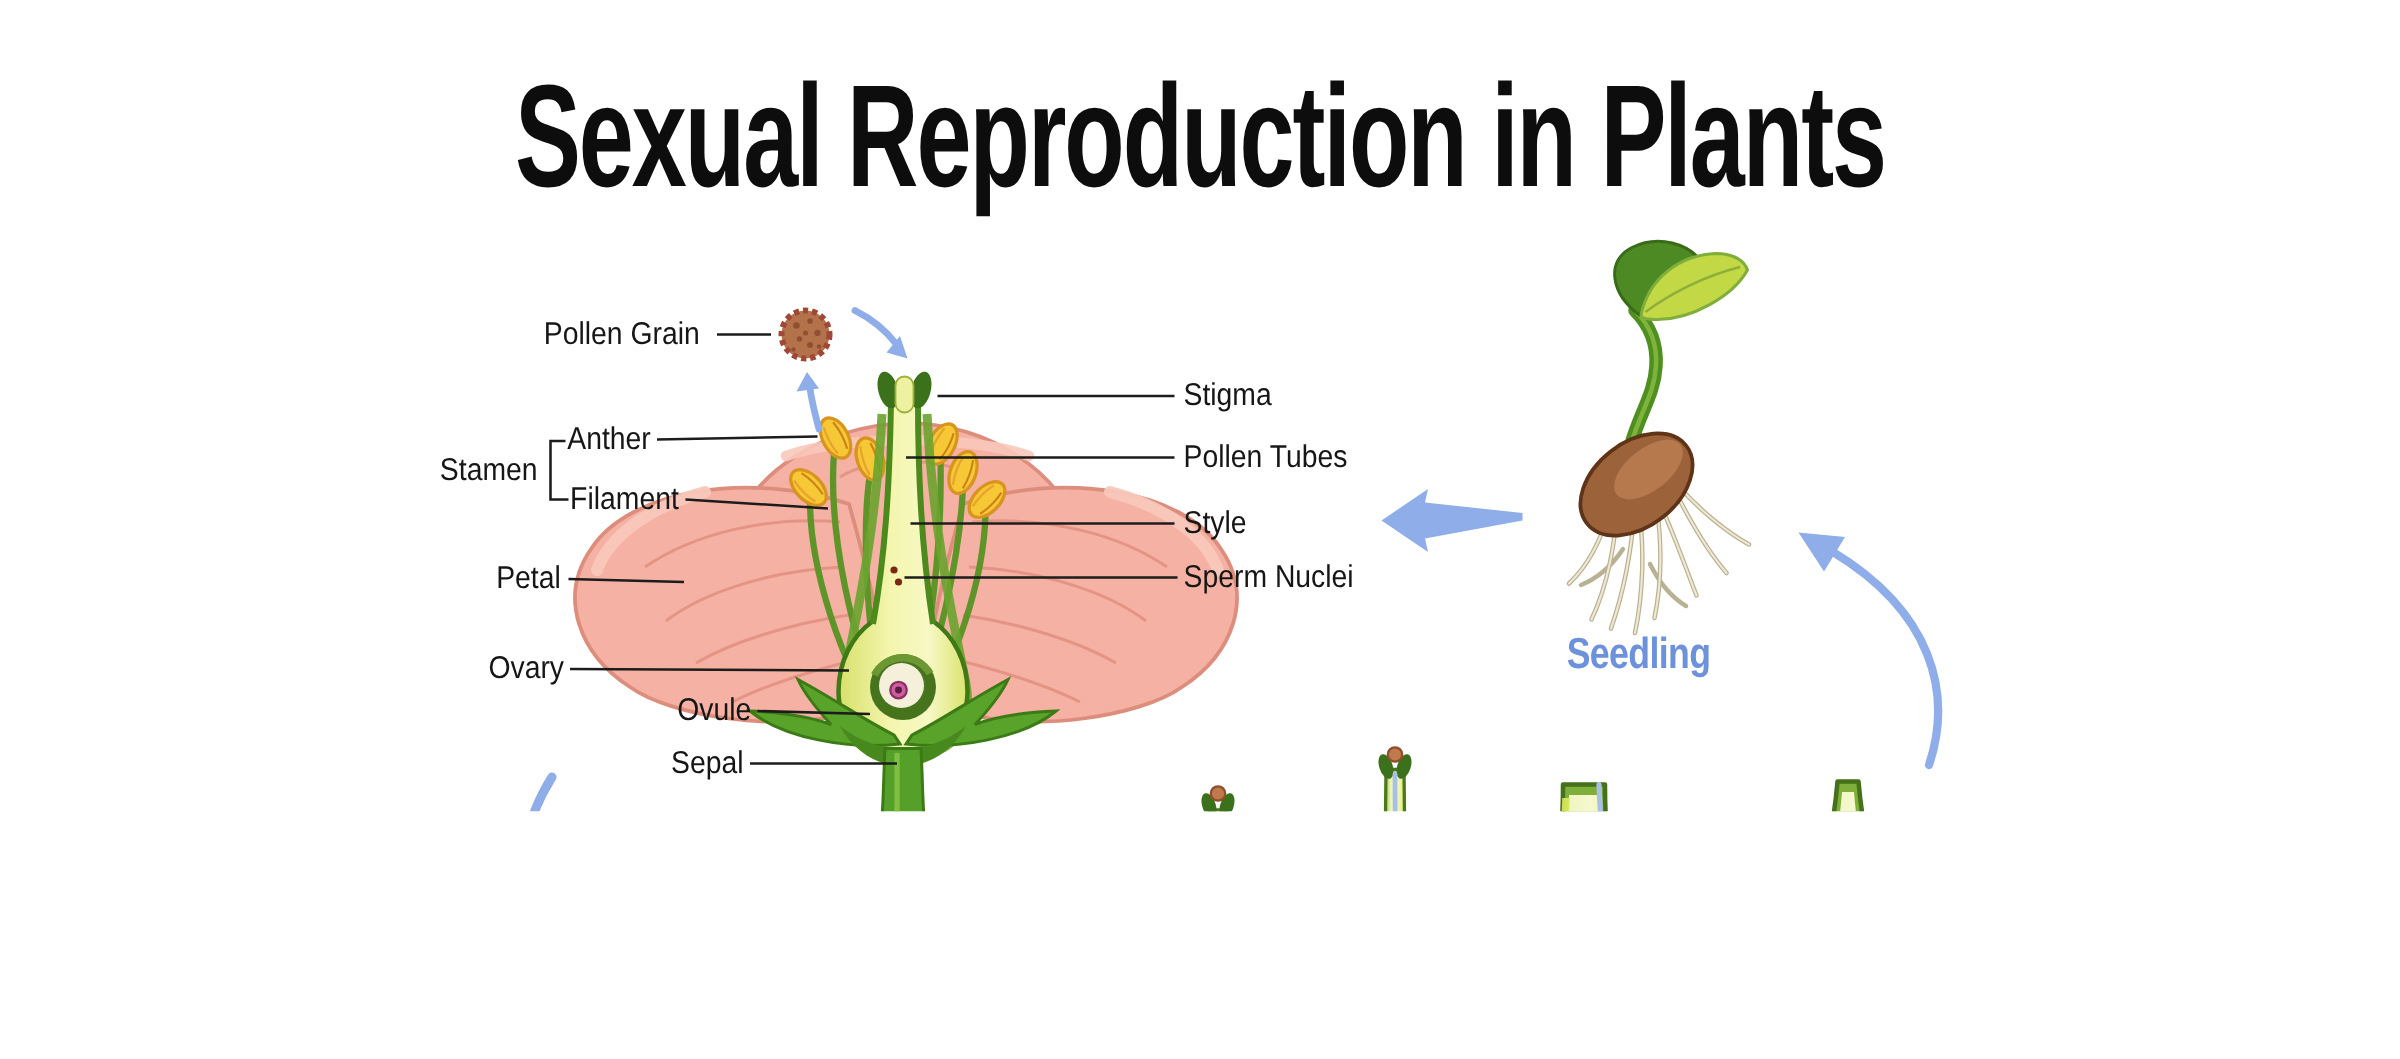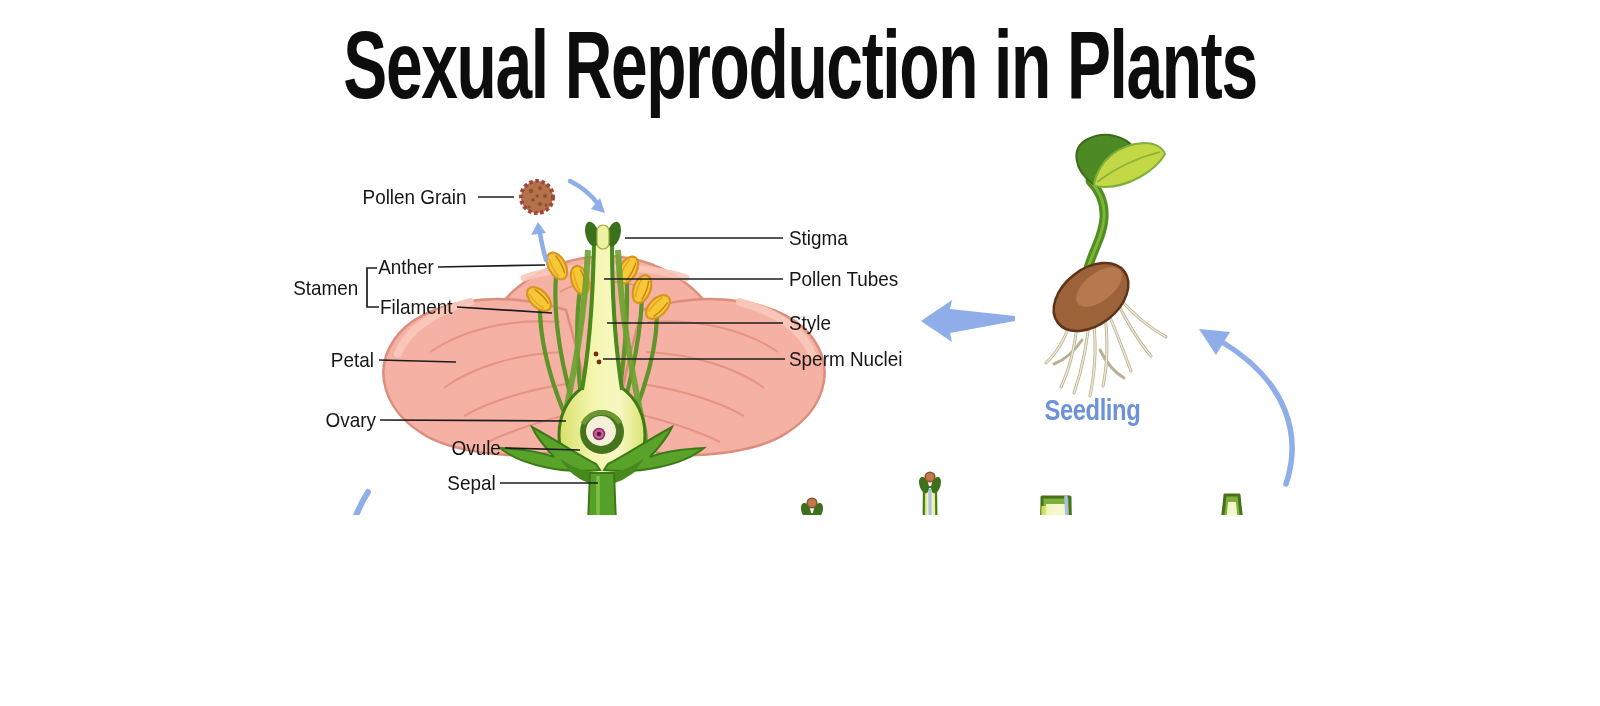--- a/index.html
+++ b/index.html
@@ -1,18 +1,18 @@
 <!DOCTYPE html>
 <html><head>
 <meta charset="utf-8">
 <style>
   html,body { margin:0; padding:0; background:#ffffff; }
   .canvas {
     position:relative; width:1600px; height:515px; background:#ffffff;
-    overflow:hidden; font-family:"Liberation Sans", sans-serif;
+    overflow:hidden; font-family:"Liberation Sans", sans-serif;margin-top:26px;
   }
   .title {
     position:absolute; left:0; width:1600px; top:16px; text-align:center;
     font-size:97px; line-height:1.0; font-weight:800; color:#0d0d0d;
     letter-spacing:-2px; white-space:nowrap;
     transform:scaleX(0.68); transform-origin:center top;
   }
   .art { position:absolute; left:0; top:0; }
   .lbl {
     position:absolute; font-size:21px; line-height:26px; font-weight:500;

